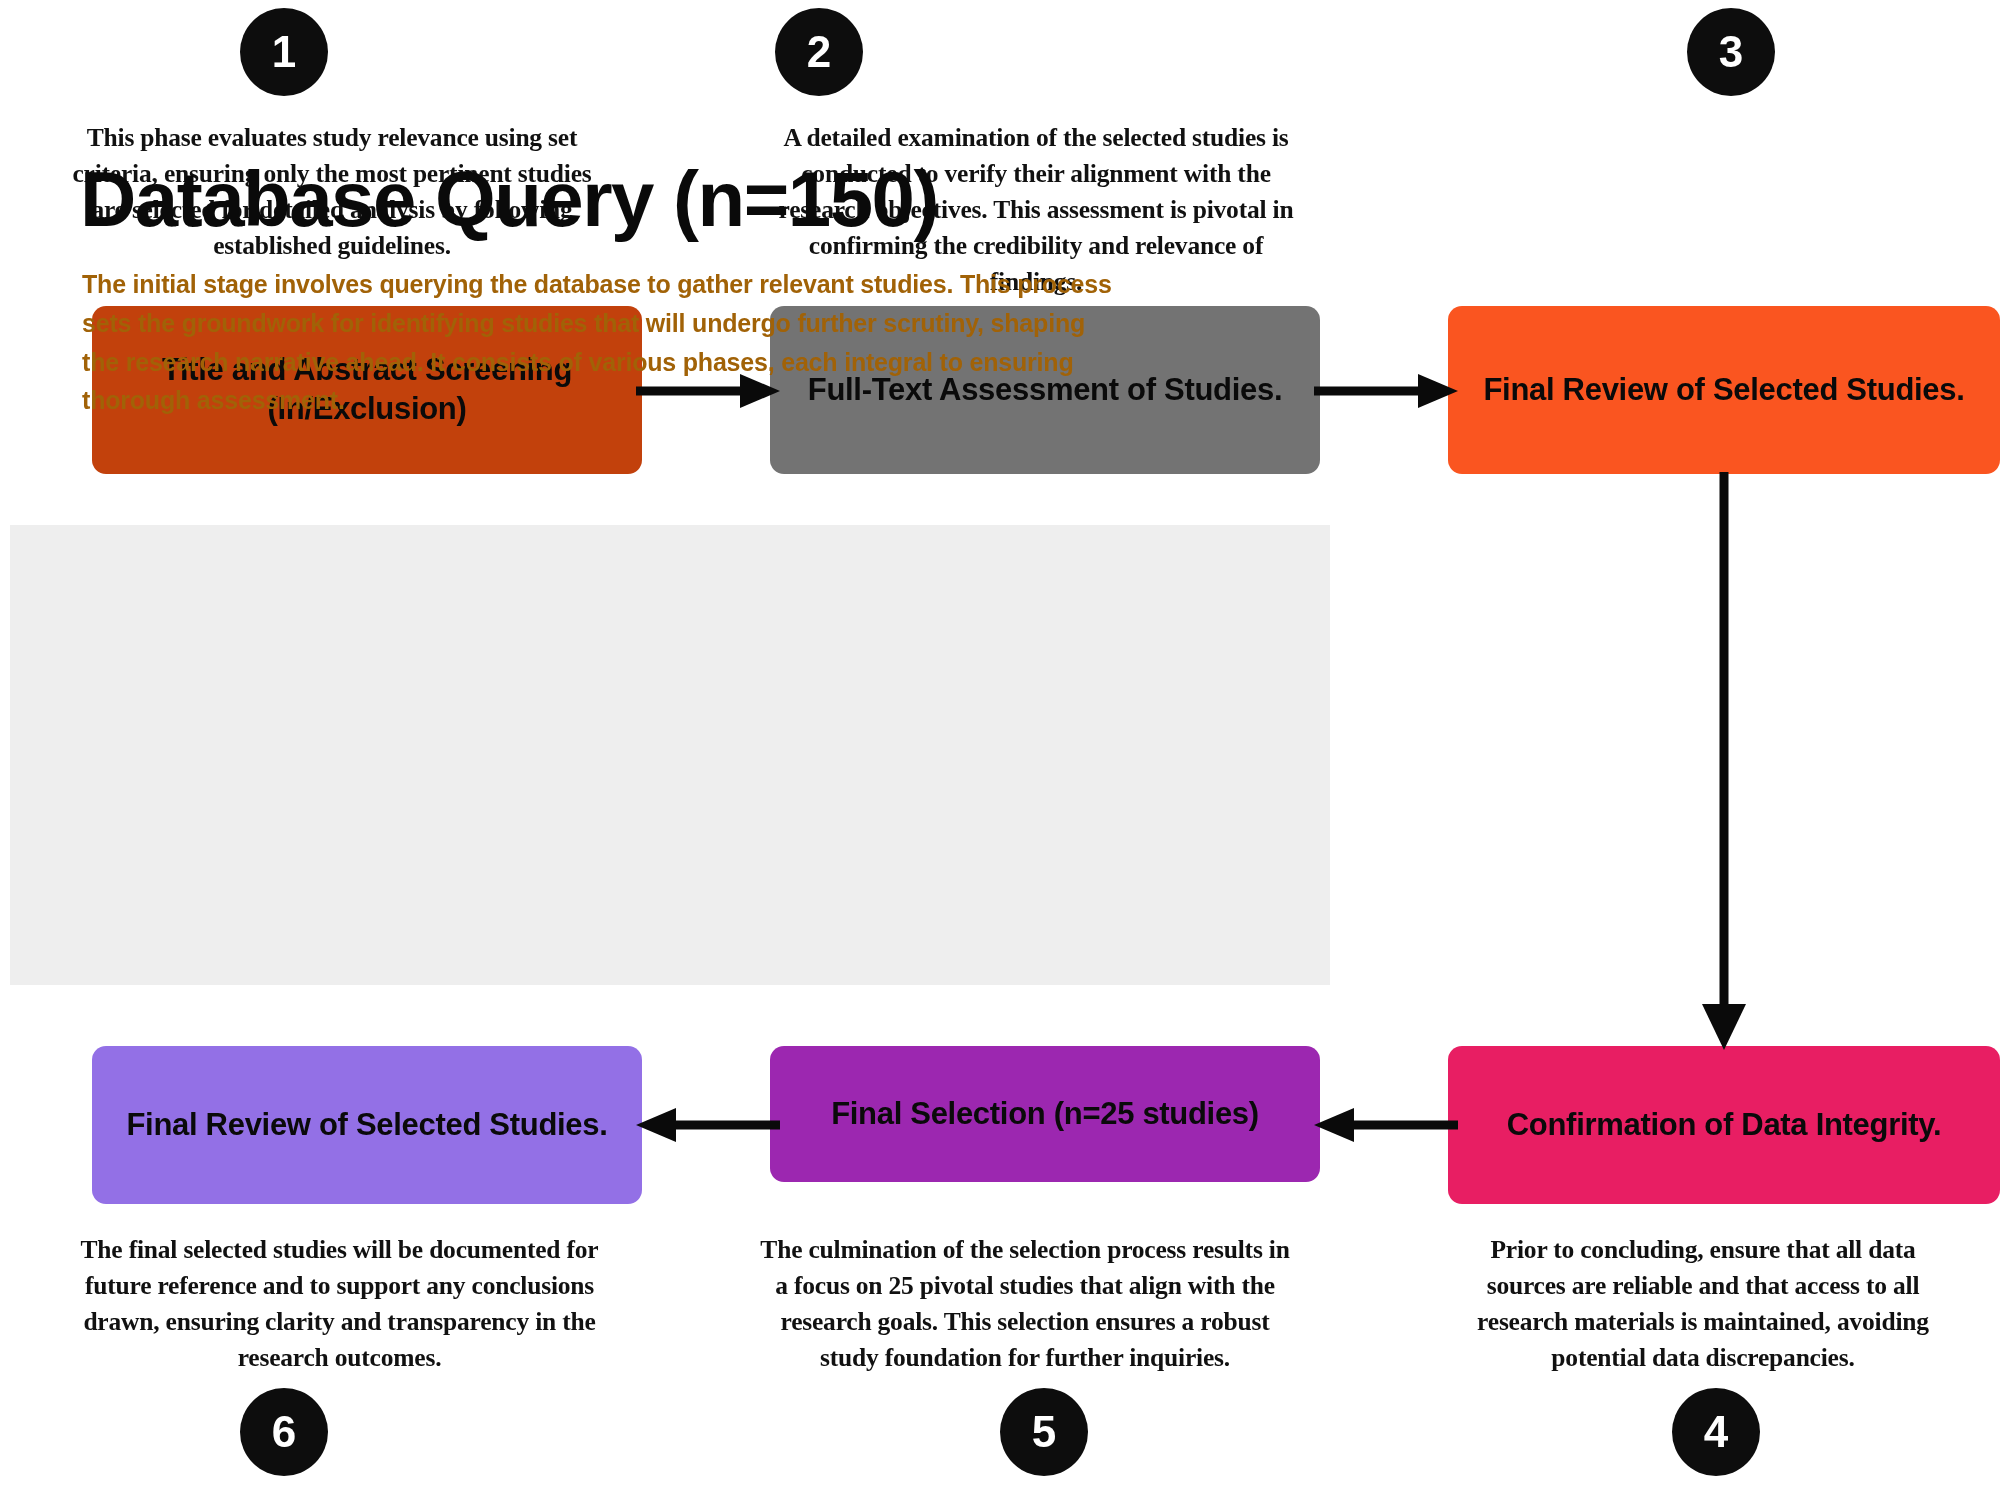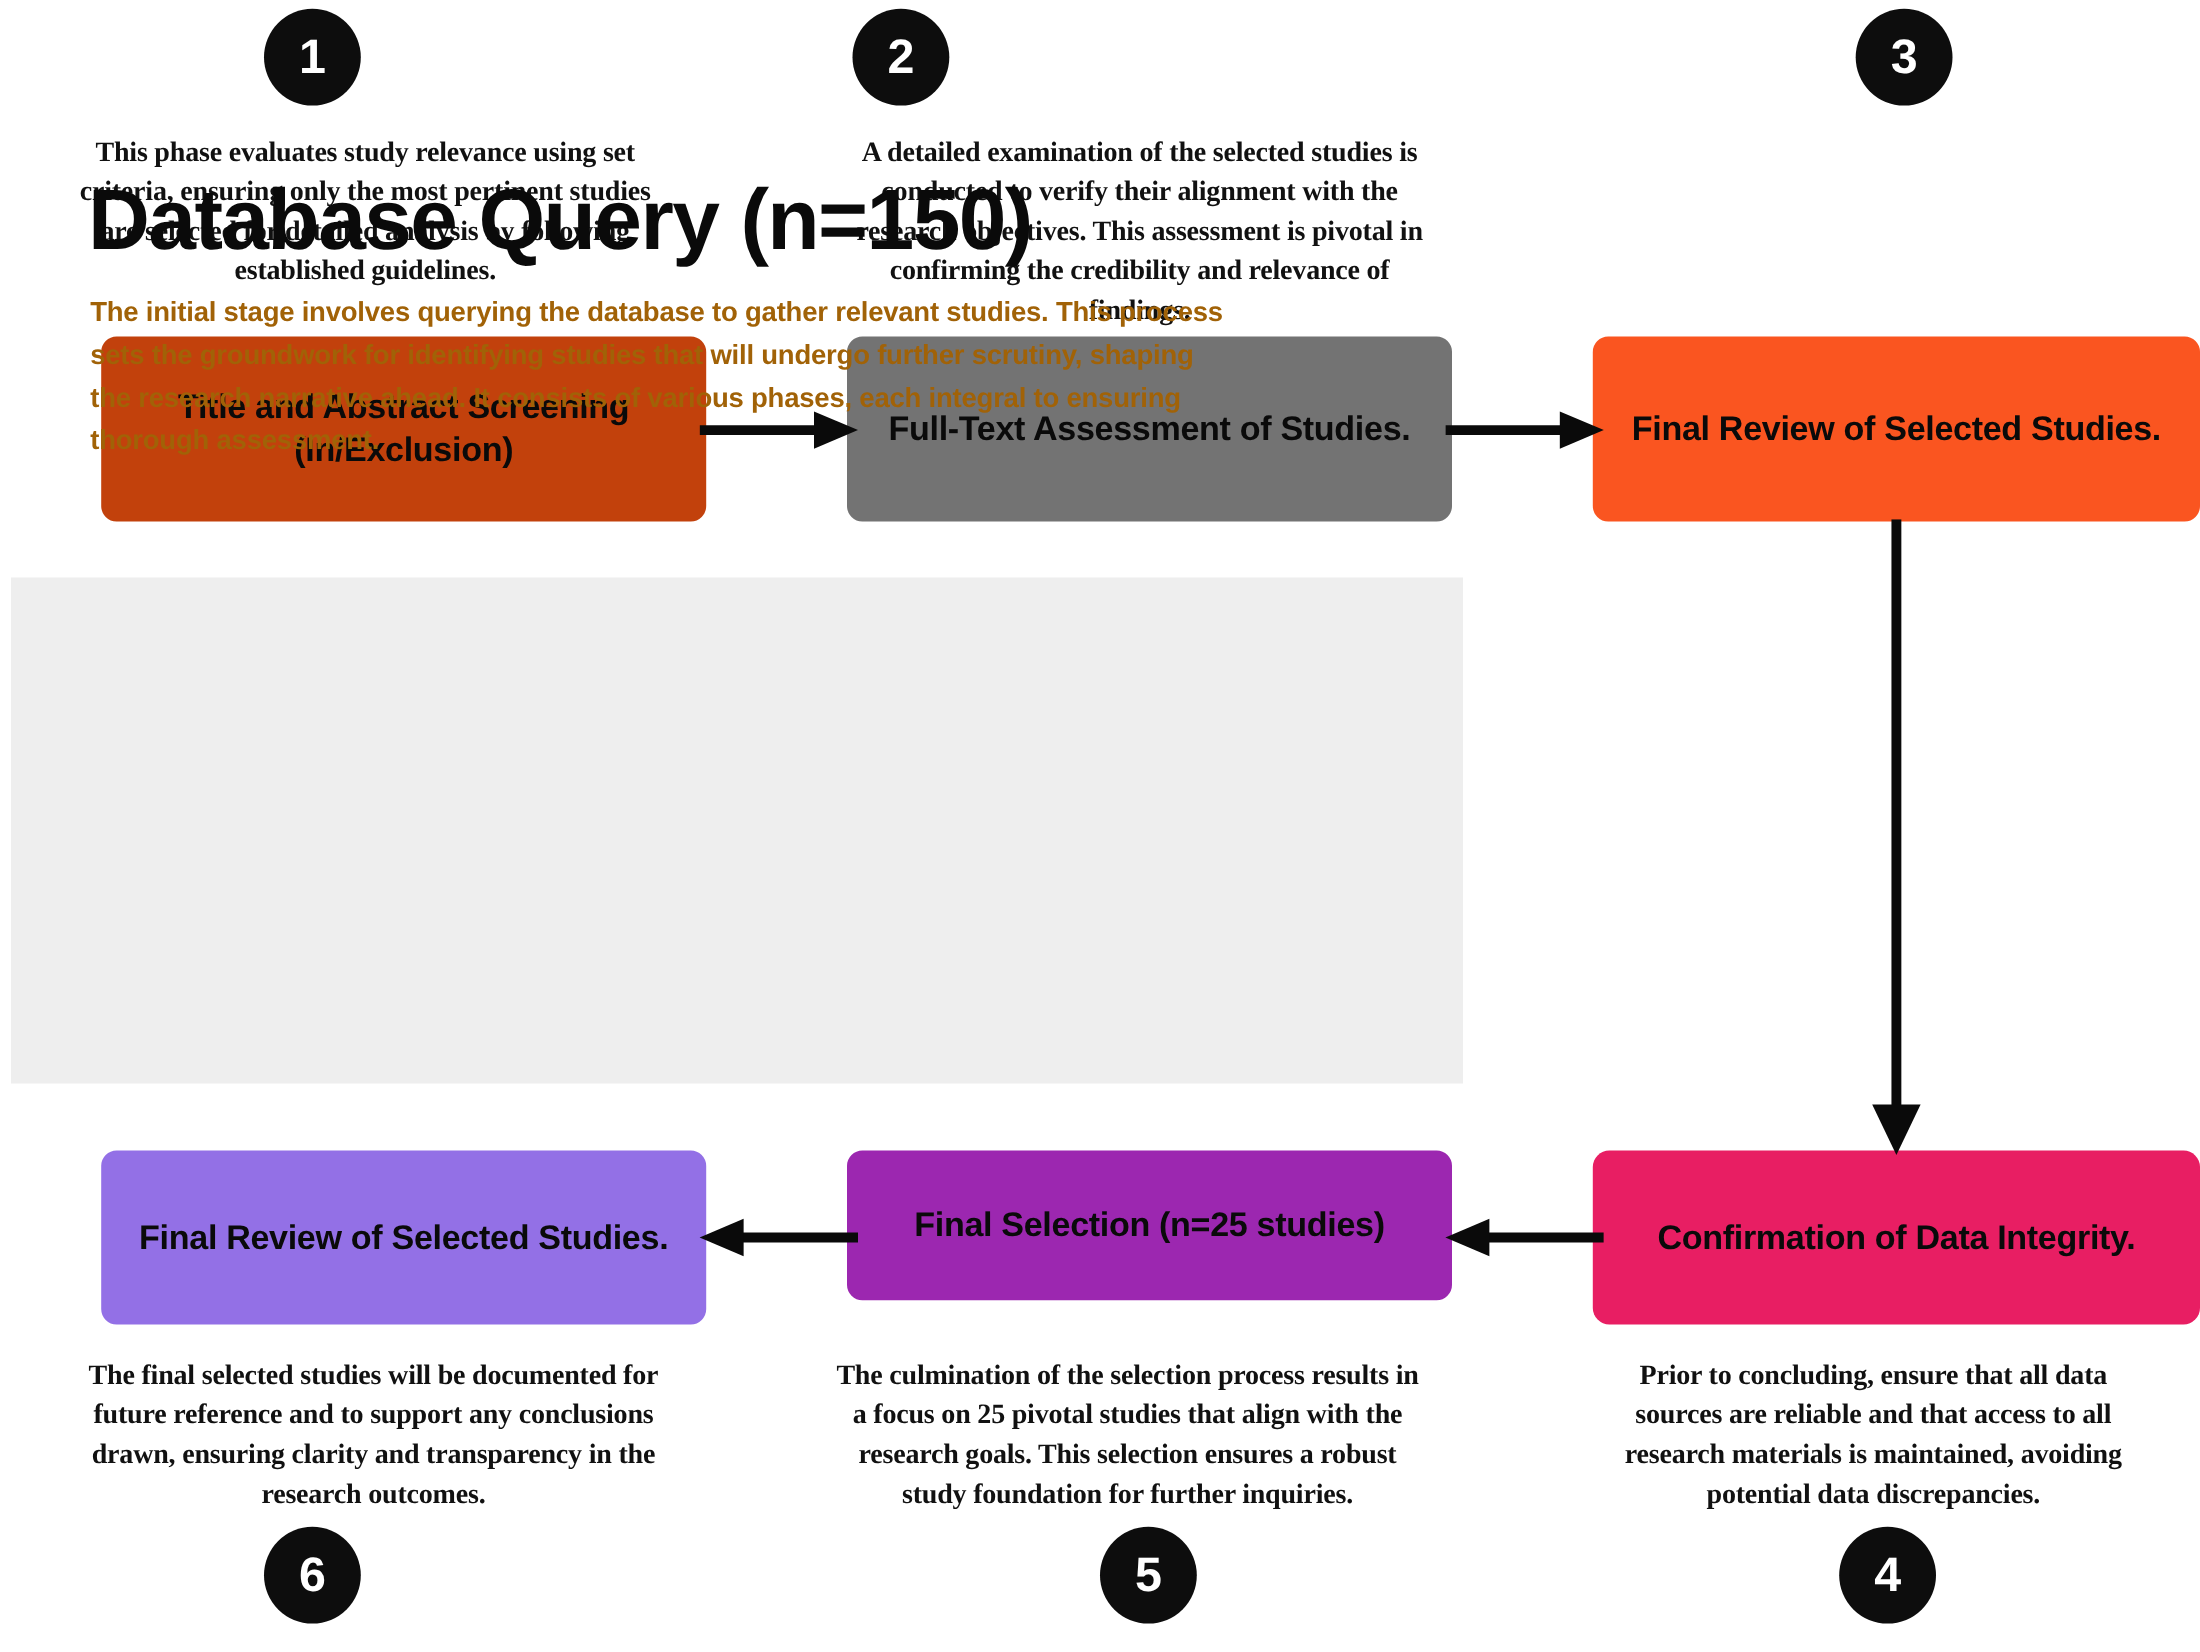--- a/index.html
+++ b/index.html
@@ -121,21 +121,21 @@
   <div id="hero-body">The initial stage involves querying the database to gather relevant studies. This process sets the groundwork for identifying studies that will undergo further scrutiny, shaping the research narrative ahead. It consists of various phases, each integral to ensuring thorough assessment.</div>
 
   <div class="box" style="left:92px; top:1046px; width:550px; height:158px; background:#9370E6;">Final Review of Selected Studies.</div>
   <div class="desc" style="left:72px; top:1232px; width:535px;">The final selected studies will be documented for future reference and to support any conclusions drawn, ensuring clarity and transparency in the research outcomes.</div>
   <div class="badge" style="left:240px; top:1388px;">6</div>
 
   <div class="box" style="left:770px; top:1046px; width:550px; height:136px; background:#9C27B0;">Final Selection (n=25 studies)</div>
   <div class="desc" style="left:755px; top:1232px; width:540px;">The culmination of the selection process results in a focus on 25 pivotal studies that align with the research goals. This selection ensures a robust study foundation for further inquiries.</div>
   <div class="badge" style="left:1000px; top:1388px;">5</div>
 
-  <div class="box" style="left:1448px; top:1046px; width:552px; height:158px; background:#E81E63;border-radius:15px;">Confirmation of Data Integrity.</div>
+  <div class="box" style="left:1448px; top:1046px; width:552px; height:158px; background:#E81E63;">Confirmation of Data Integrity.</div>
   <div class="desc" style="left:1448px; top:1232px; width:510px;">Prior to concluding, ensure that all data sources are reliable and that access to all research materials is maintained, avoiding potential data discrepancies.</div>
   <div class="badge" style="left:1672px; top:1388px;">4</div>
 
   <svg class="h-arrow" style="left:636px; top:368px;" width="146" height="46">
     <line x1="0" y1="23" x2="110" y2="23" stroke="#0a0a0a" stroke-width="9"></line>
     <polygon points="104,6 144,23 104,40" fill="#0a0a0a"></polygon>
   </svg>
 
   <svg class="h-arrow" style="left:1314px; top:368px;" width="146" height="46">
     <line x1="0" y1="23" x2="110" y2="23" stroke="#0a0a0a" stroke-width="9"></line>

